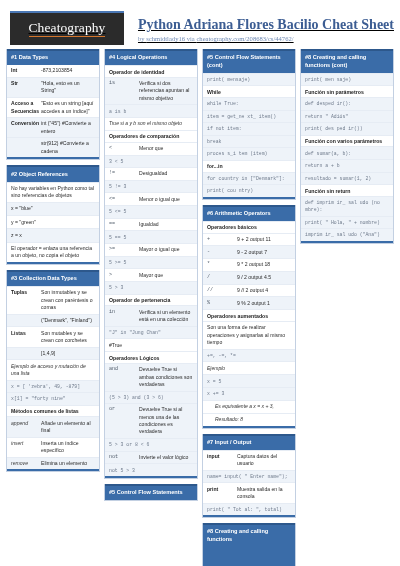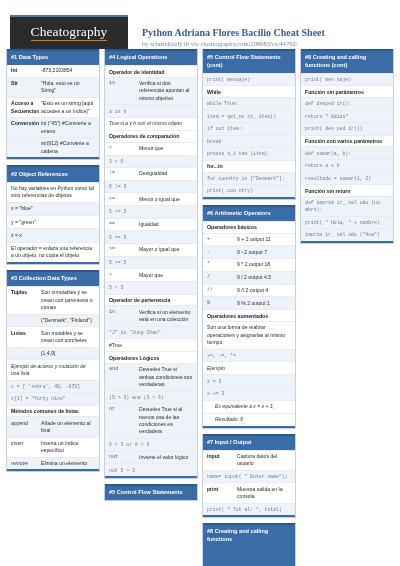--- a/index.html
+++ b/index.html
@@ -7,41 +7,41 @@
     margin: 0; padding: 0;
     width: 400px; height: 566px;
     background: #ffffff;
     font-family: "Liberation Sans", sans-serif;
   }
   body { overflow: hidden; }
 
   .page { width: 400px; height: 566px; padding: 7px 6px 0 6px; position: relative; }
 
   
-  .header { display: flex; align-items: flex-end; height: 42px; }
+  .header { display: flex; align-items: center; height: 42px; text-decoration: underline; }
   .logo-box {
     width: 118px; height: 34px;
     background: #2b2b2b;
     border-top: 2px solid #4a77b4;
     display: flex; align-items: center; justify-content: center;
     margin-left: 4px;
   }
   .logo-text {
     color: #ffffff;
     font-family: "Liberation Serif", serif;
     font-size: 13.5px;
     letter-spacing: .1px;
     border-bottom: 1.6px solid #d4752c;
     padding-bottom: 1px;
     line-height: 1;
   }
   .title-wrap { margin-left: 14px; padding-top: 4px; }
   .sheet-title {
     font-family: "Liberation Serif", serif;
-    font-size: 10px;
+    font-size: 14px;
     font-weight: bold;
     color: #3c5d93;
     line-height: 1.25;
     white-space: nowrap;
   }
   .sheet-sub {
     font-family: "Liberation Serif", serif;
     font-size: 6.6px;
     color: #7a92b8;
     line-height: 1.3;

